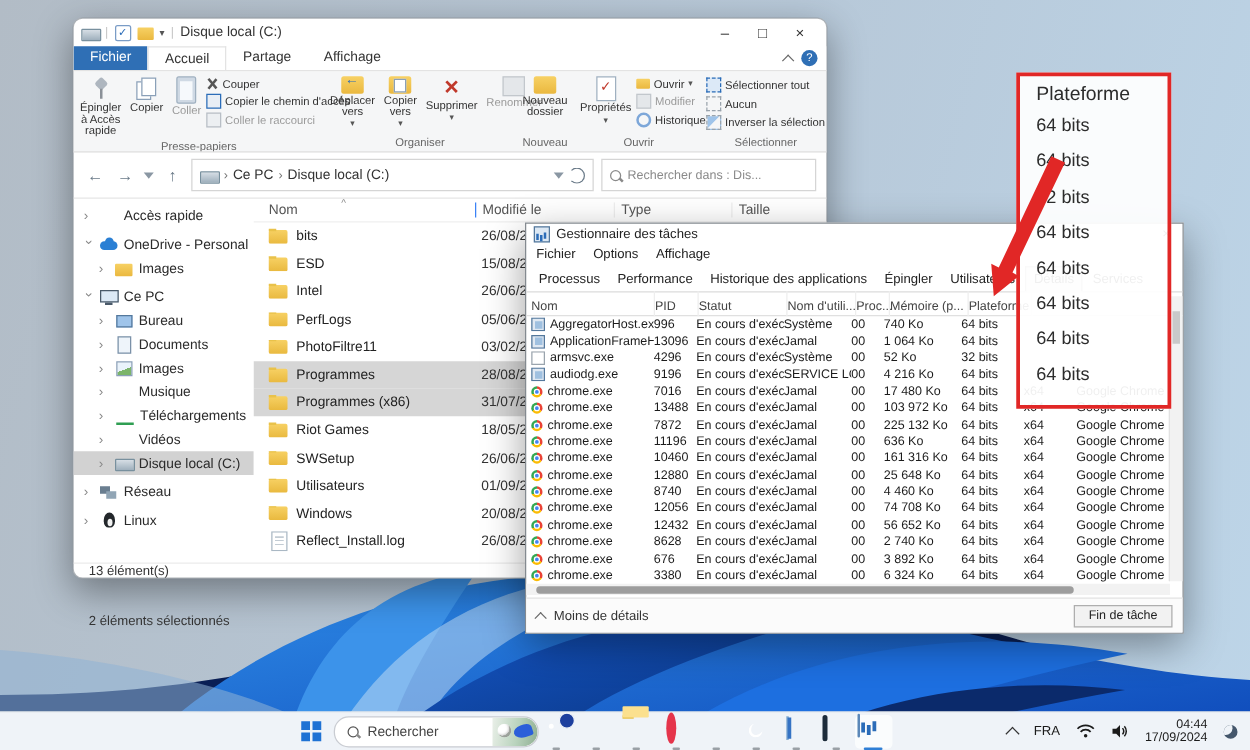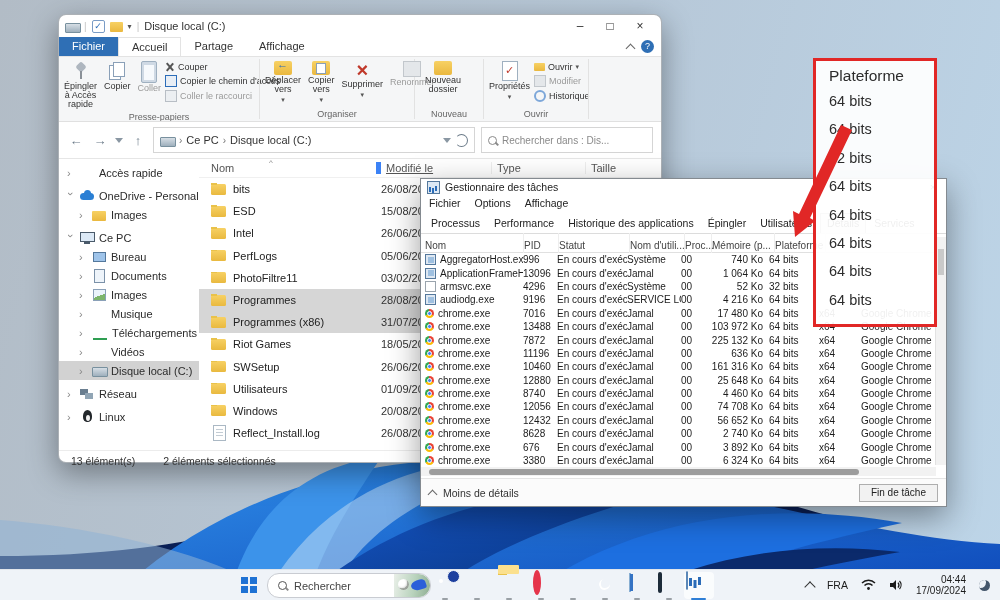--- a/index.html
+++ b/index.html
@@ -101,53 +101,53 @@
   .s-video{color:#3a7de0;font-size:9px;line-height:13px;}
   .s-drive::before{content:"";position:absolute;left:0;top:3px;width:14px;height:8px;background:linear-gradient(#d6dee5,#9fb0bd);border:1px solid #78909e;border-radius:1px;}
   .s-net::before{content:"";position:absolute;left:0;top:2px;width:8px;height:6px;background:#6a7e90;}
   .s-net::after{content:"";position:absolute;left:5px;top:6px;width:8px;height:6px;background:#91a5b5;}
   .s-linux::before{content:"";position:absolute;left:3px;top:0;width:9px;height:12px;background:#23272b;border-radius:50% 50% 42% 42%;}
   .s-linux::after{content:"";position:absolute;left:5.5px;top:5px;width:4px;height:6px;background:#f2f2f2;border-radius:50%;}
   .fx-list{flex:1;position:relative;font-size:11px;color:#222;}
   .fx-cols{display:flex;height:18px;align-items:center;color:#555;border-bottom:1px solid #f0f0f0;}
   .col-name{width:165px;padding-left:12px;position:relative;}
   .col-name::after{content:"^";position:absolute;left:70px;top:-4px;color:#888;font-size:8px;}
-  .col-mod{width:105px;border-left:5px solid #3b82f6;padding-left:5px;text-decoration:underline;}
+  .col-mod{width:105px;border-left:1px solid #3b82f6;padding-left:5px;}
   .col-type{width:88px;border-left:1px solid #eee;padding-left:5px;}
   .col-size{width:70px;border-left:1px solid #eee;padding-left:5px;}
   .f-row{display:flex;align-items:center;height:22.2px;}
   .f-row.sel{background:#d6d6d6;}
   .f-name{width:165px;display:flex;align-items:center;gap:7px;padding-left:12px;white-space:nowrap;overflow:hidden;}
   .f-date{width:105px;padding-left:5px;color:#333;}
   .f-fold{width:15px;height:11px;background:linear-gradient(#f7d164,#e9b93f);border-radius:1.5px;position:relative;flex:0 0 auto;}
   .f-fold::before{content:"";position:absolute;left:0;top:-2px;width:6px;height:3px;background:#e9c24a;border-radius:1px 1px 0 0;}
   .f-docic{width:11px;height:14px;background:#fff;border:1px solid #aab8c4;position:relative;flex:0 0 auto;margin-left:2px;}
   .f-docic::after{content:"";position:absolute;left:2px;top:3px;right:2px;height:7px;
      background:repeating-linear-gradient(#c3ccd4 0 1px,transparent 1px 3px);}
-  .fx-status{height:16px;border-top:1px solid #ececec;display:flex;align-items:flex-end;gap:28px;padding-left:12px;font-size:10.5px;color:#333;}
+  .fx-status{height:16px;border-top:1px solid #ececec;display:flex;align-items:flex-start;gap:28px;padding-left:12px;font-size:10.5px;color:#333;flex-direction:column;}
   
   #tm{left:420px;top:178px;width:525px;height:327px;z-index:3;border:1px solid #848a90;font-size:10.5px;}
   .tm-title{height:16px;display:flex;align-items:center;gap:5px;padding-left:6px;color:#222;}
   .tm-appic{width:11px;height:11px;background:#dce8f4;border:1px solid #54789c;position:relative;}
   .tm-appic::after{content:"";position:absolute;left:1px;bottom:1px;width:2px;height:5px;background:#2b6cb8;box-shadow:3px 1px 0 #2b6cb8,6px -1px 0 #2b6cb8;}
   .tm-close{margin-left:auto;width:26px;text-align:center;color:#333;font-size:11px;line-height:16px;}
   .tm-menu{height:16px;display:flex;gap:14px;padding-left:8px;align-items:center;color:#222;}
   .tm-tabs{height:22px;display:flex;align-items:flex-end;gap:2px;padding:0 4px;border-bottom:1px solid #dcdcdc;}
   .tm-tab{padding:3px 6px 4px;color:#222;}
   .tm-tab.active{border:1px solid #a6a6a6;border-bottom:none;background:#f1f1f1;}
   .tm-head{display:flex;height:18px;align-items:center;border-bottom:1px solid #e0e0e0;color:#444;font-size:10px;}
   .tm-head>div{border-right:1px solid #eee;height:100%;display:flex;align-items:flex-end;padding-bottom:2px;}
   .tm-rows{position:relative;height:214px;overflow:hidden;}
   .t-row{display:flex;align-items:center;height:13.4px;font-size:10px;color:#1c1c1c;}
   .c-name{width:98px;padding-left:4px;display:flex;align-items:center;gap:4px;white-space:nowrap;overflow:hidden;position:relative;}
   .c-pid{width:34px;}
   .c-status{width:70px;white-space:nowrap;overflow:hidden;}
   .c-user{width:54px;white-space:nowrap;overflow:hidden;}
   .c-cpu{width:26px;}
-  .c-mem{width:56px;text-align:right;padding-right:6px;white-space:nowrap;}
+  .c-mem{width:56px;padding-right:6px;white-space:nowrap;}
   .c-plat{width:50px;}
   .c-arch{width:42px;}
   .c-desc{width:75px;white-space:nowrap;overflow:hidden;}
   .p-ic{width:9px;height:9px;flex:0 0 auto;position:relative;}
   .p-app{background:#dfe8f2;border:1px solid #54789c;}
   .p-app::after{content:"";position:absolute;inset:1.5px;background:#9fc0e0;}
   .p-win{background:#fff;border:1px solid #9aa4ad;}
   .p-chrome{border-radius:50%;background:conic-gradient(#ea4335 0 120deg,#fbbc05 0 240deg,#34a853 0 360deg);}
   .p-chrome::after{content:"";position:absolute;inset:2px;background:#4285f4;border:1px solid #fff;border-radius:50%;}
   .tm-vscroll{position:absolute;right:0;top:58px;width:10px;bottom:41px;background:#f2f2f2;border-left:1px solid #e2e2e2;}
@@ -336,20 +336,39 @@
           </div>
           <div class="smallbtn">
             <span class="ri ri-s ri-hist"></span>
             <span>Historique</span>
           </div>
         </div>
       </div>
       <div class="rgroup-label">Ouvrir</div>
     </div>
     <div class="rsep"></div>
+    <div class="rgroup" style="width:100px">
+      <div class="rgroup-body">
+        <div class="smallcol">
+          <div class="smallbtn">
+            <span class="ri ri-s ri-selall"></span>
+            <span>Sélectionner tout</span>
+          </div>
+          <div class="smallbtn">
+            <span class="ri ri-s ri-selnone"></span>
+            <span>Aucun</span>
+          </div>
+          <div class="smallbtn">
+            <span class="ri ri-s ri-selinv"></span>
+            <span>Inverser la sélection</span>
+          </div>
+        </div>
+      </div>
+      <div class="rgroup-label">Sélectionner</div>
+    </div>
   </div>
   <div class="navbar">
     <span class="navbtn">←</span>
     <span class="navbtn">→</span>
     <span class="chev-dn"></span>
     <span class="navbtn">↑</span>
     <div class="addr">
       <span class="sic s-drive" style="flex:0 0 15px"></span>
       <span class="crumb-sep">›</span>
       <span>Ce PC</span>

